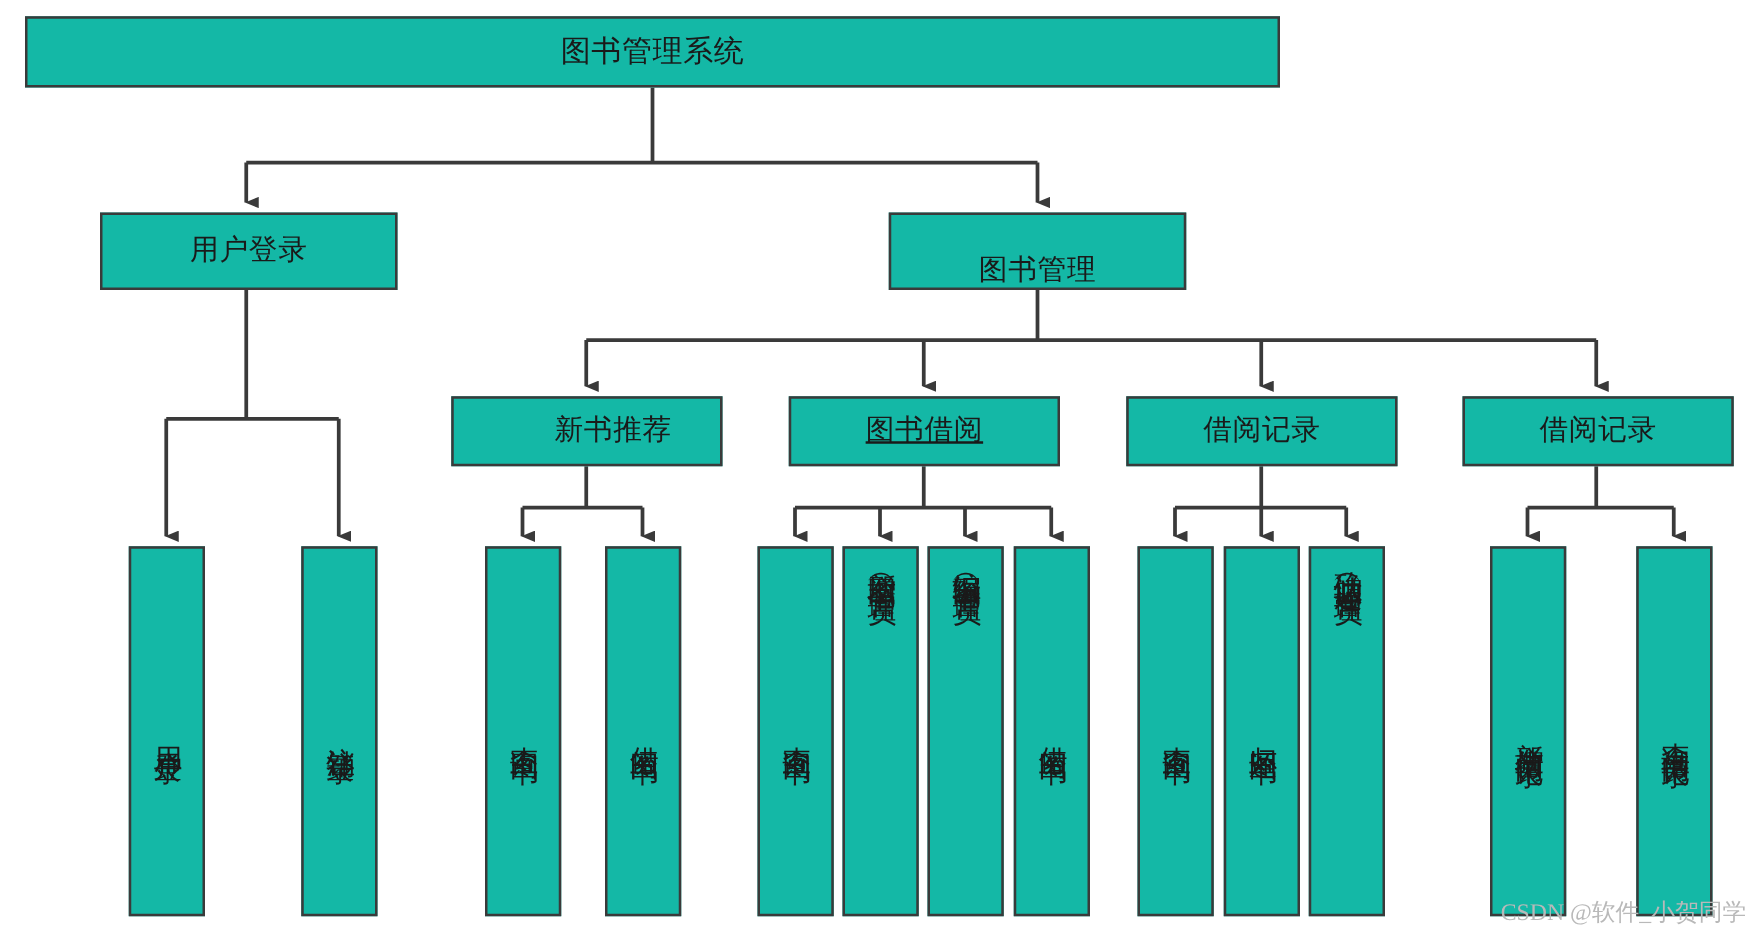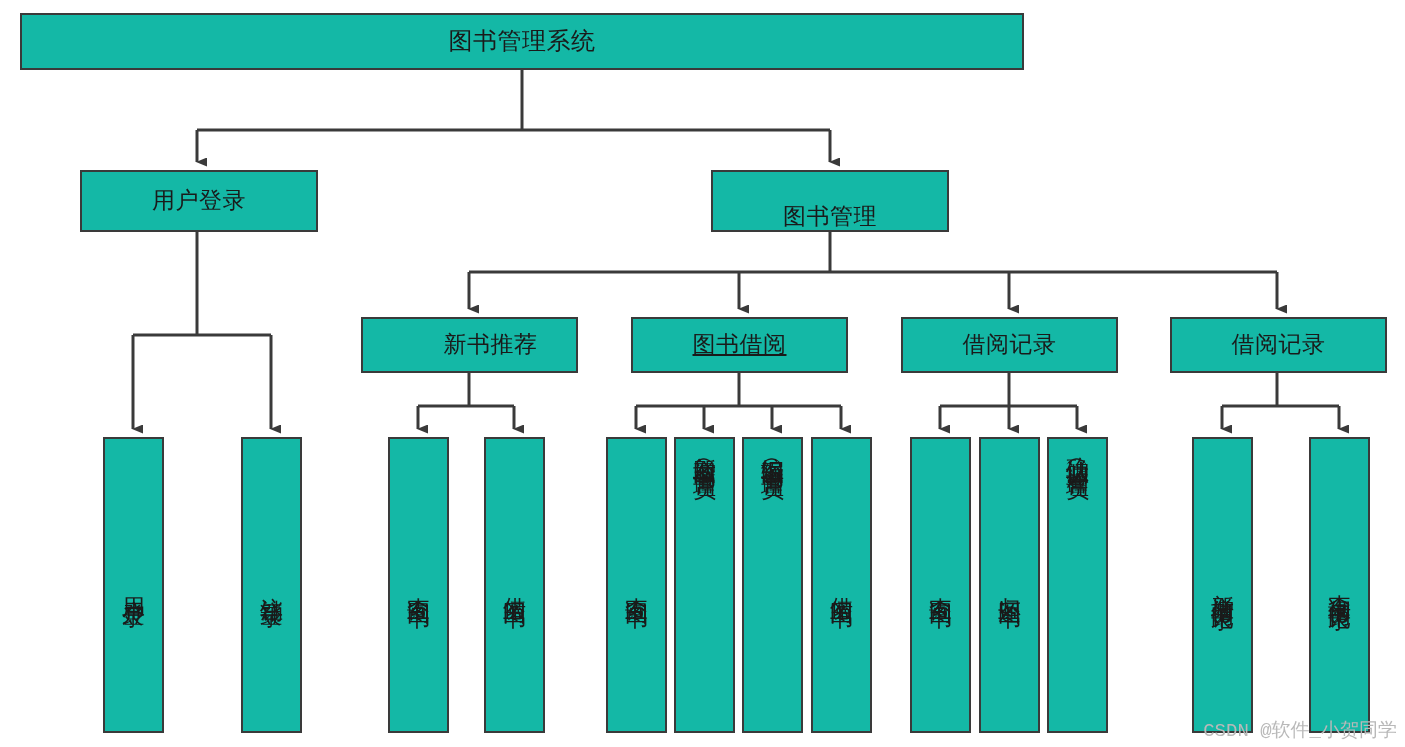--- a/index.html
+++ b/index.html
@@ -70,21 +70,21 @@
     align-items: flex-start;
   }
   .watermark {
     position: absolute;
     right: 8px;
     bottom: 4px;
     font-size: 19px;
     color: #b9b9b9;
     z-index: 5;
     white-space: nowrap;
-    font-family: Liberation Mono, monospace;
+    font-family: Liberation Serif, serif;
   }
 </style>
 </head>
 <body>
 
 <div id="canvas">
 
   <svg id="connectors" viewBox="0 0 1405 747" xmlns="http://www.w3.org/2000/svg">
     <defs>
       <marker id="arrow" markerWidth="9" markerHeight="11" refX="4.5" refY="10" orient="auto" markerUnits="userSpaceOnUse">

